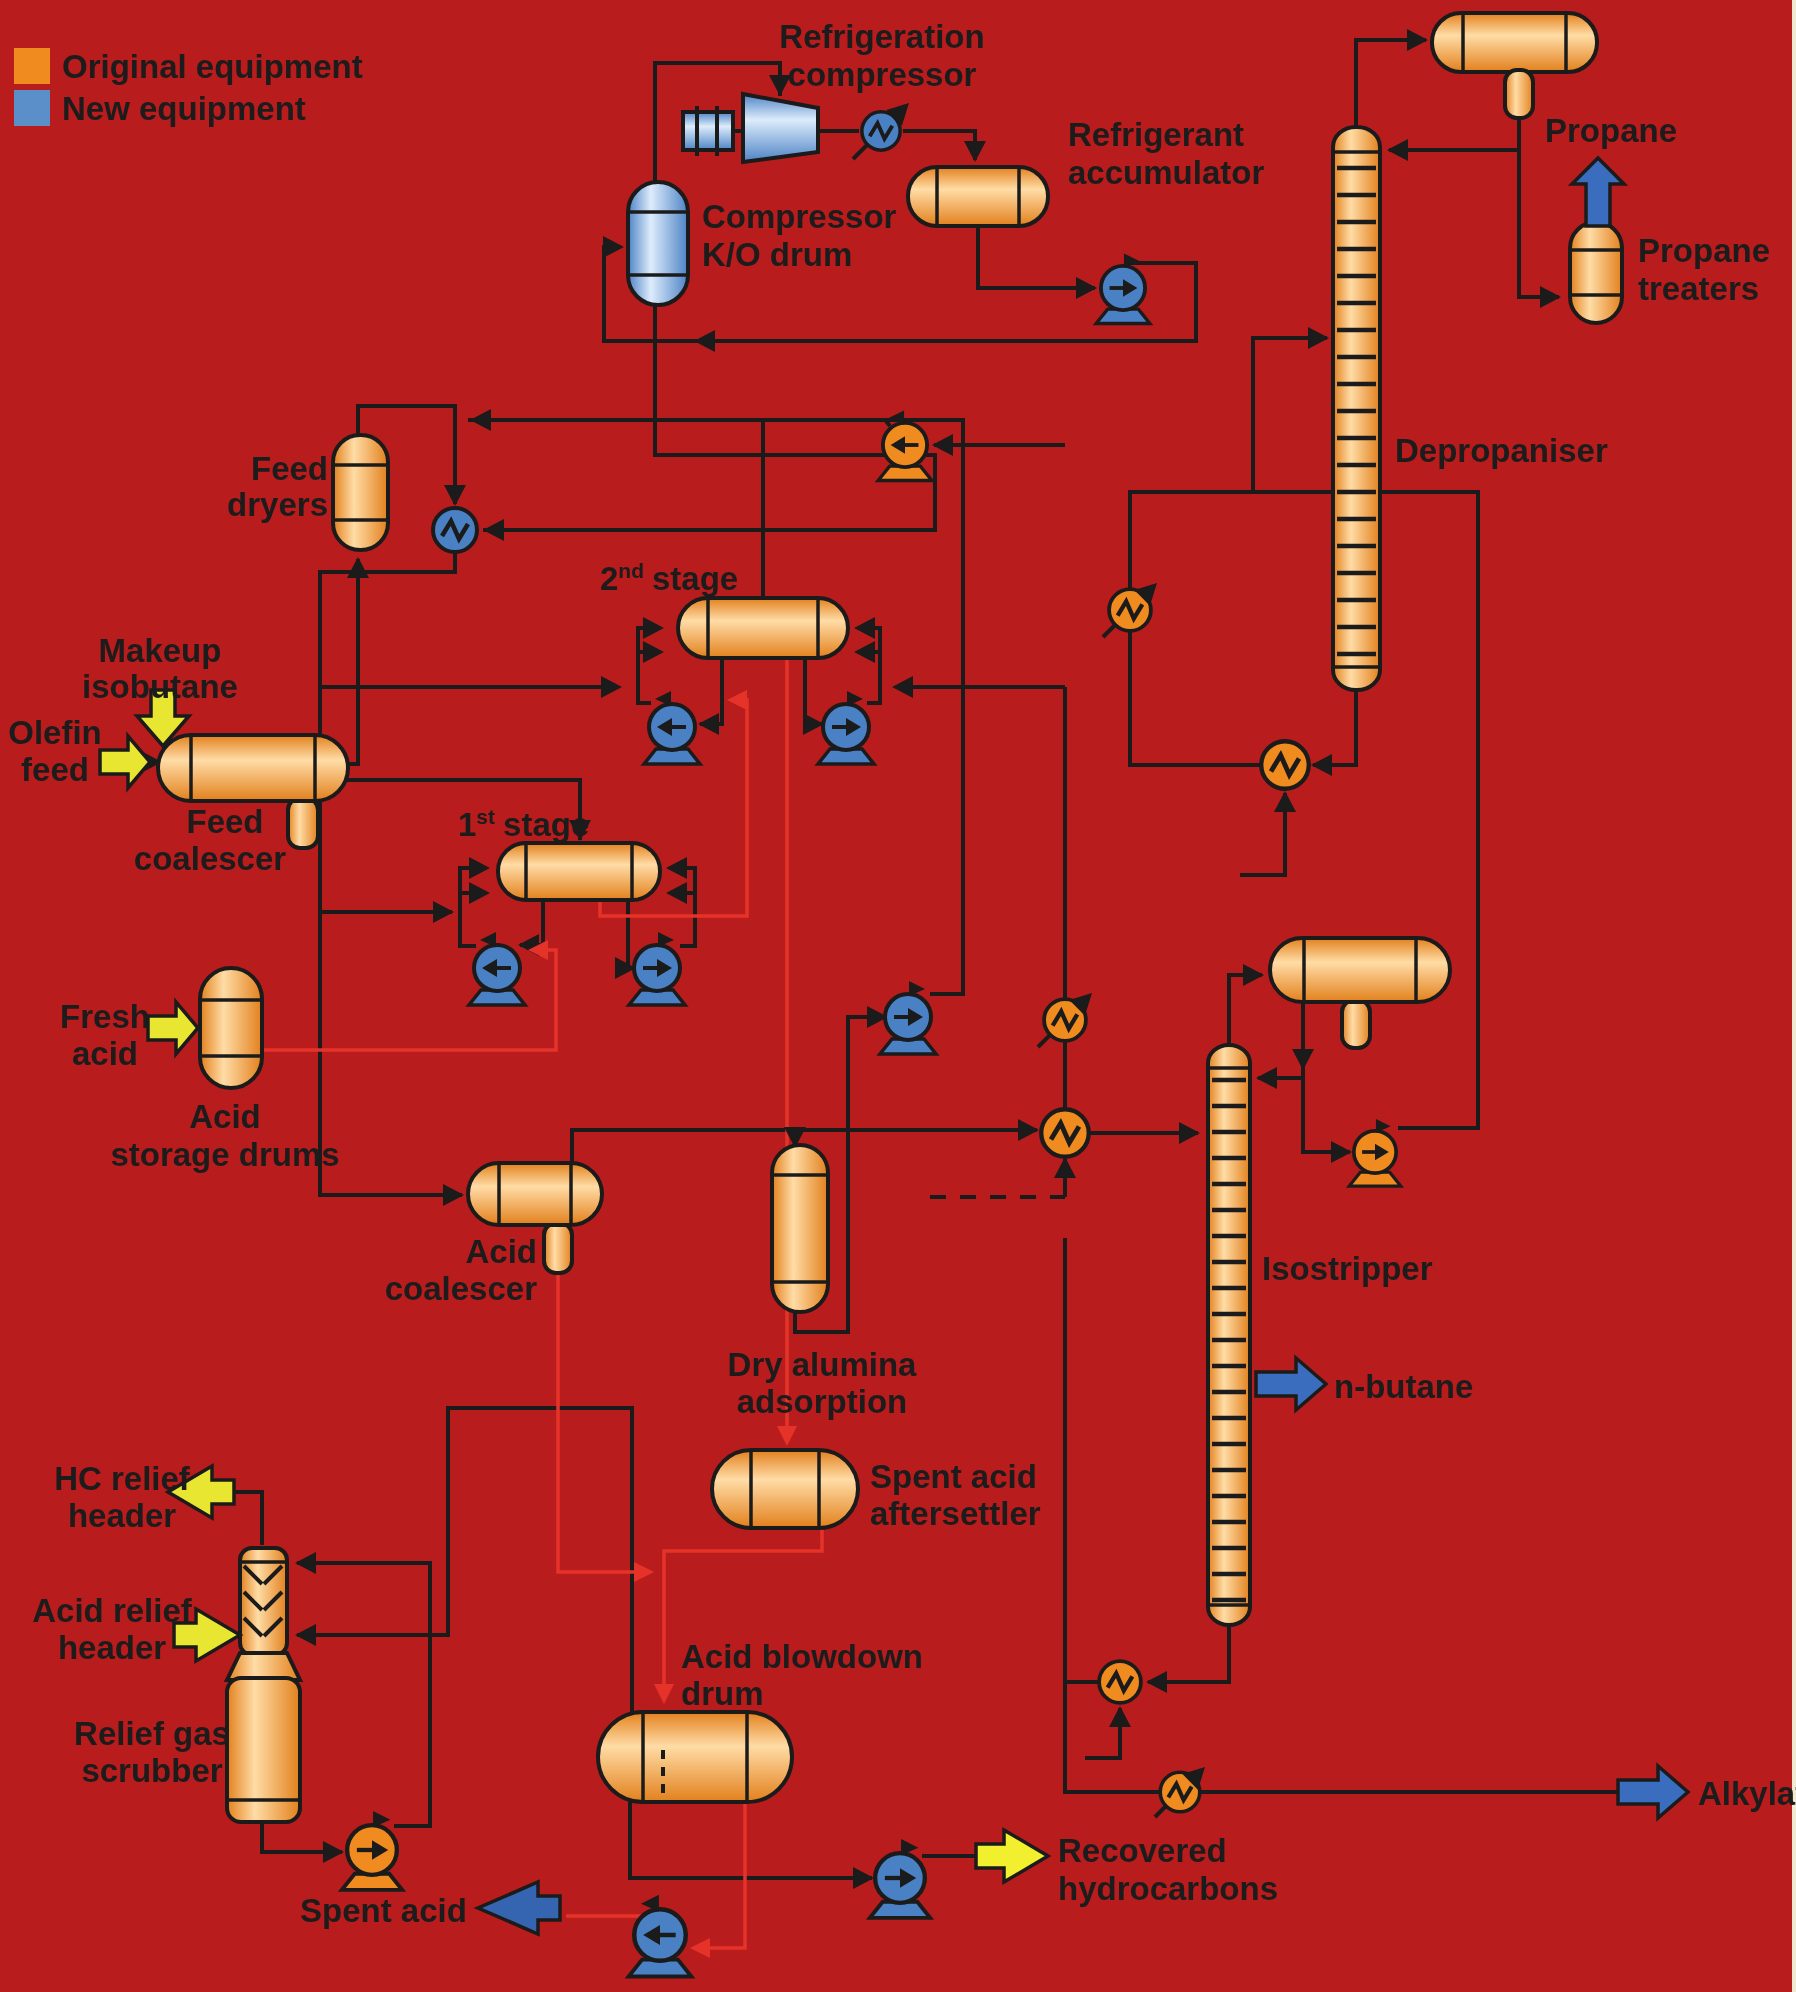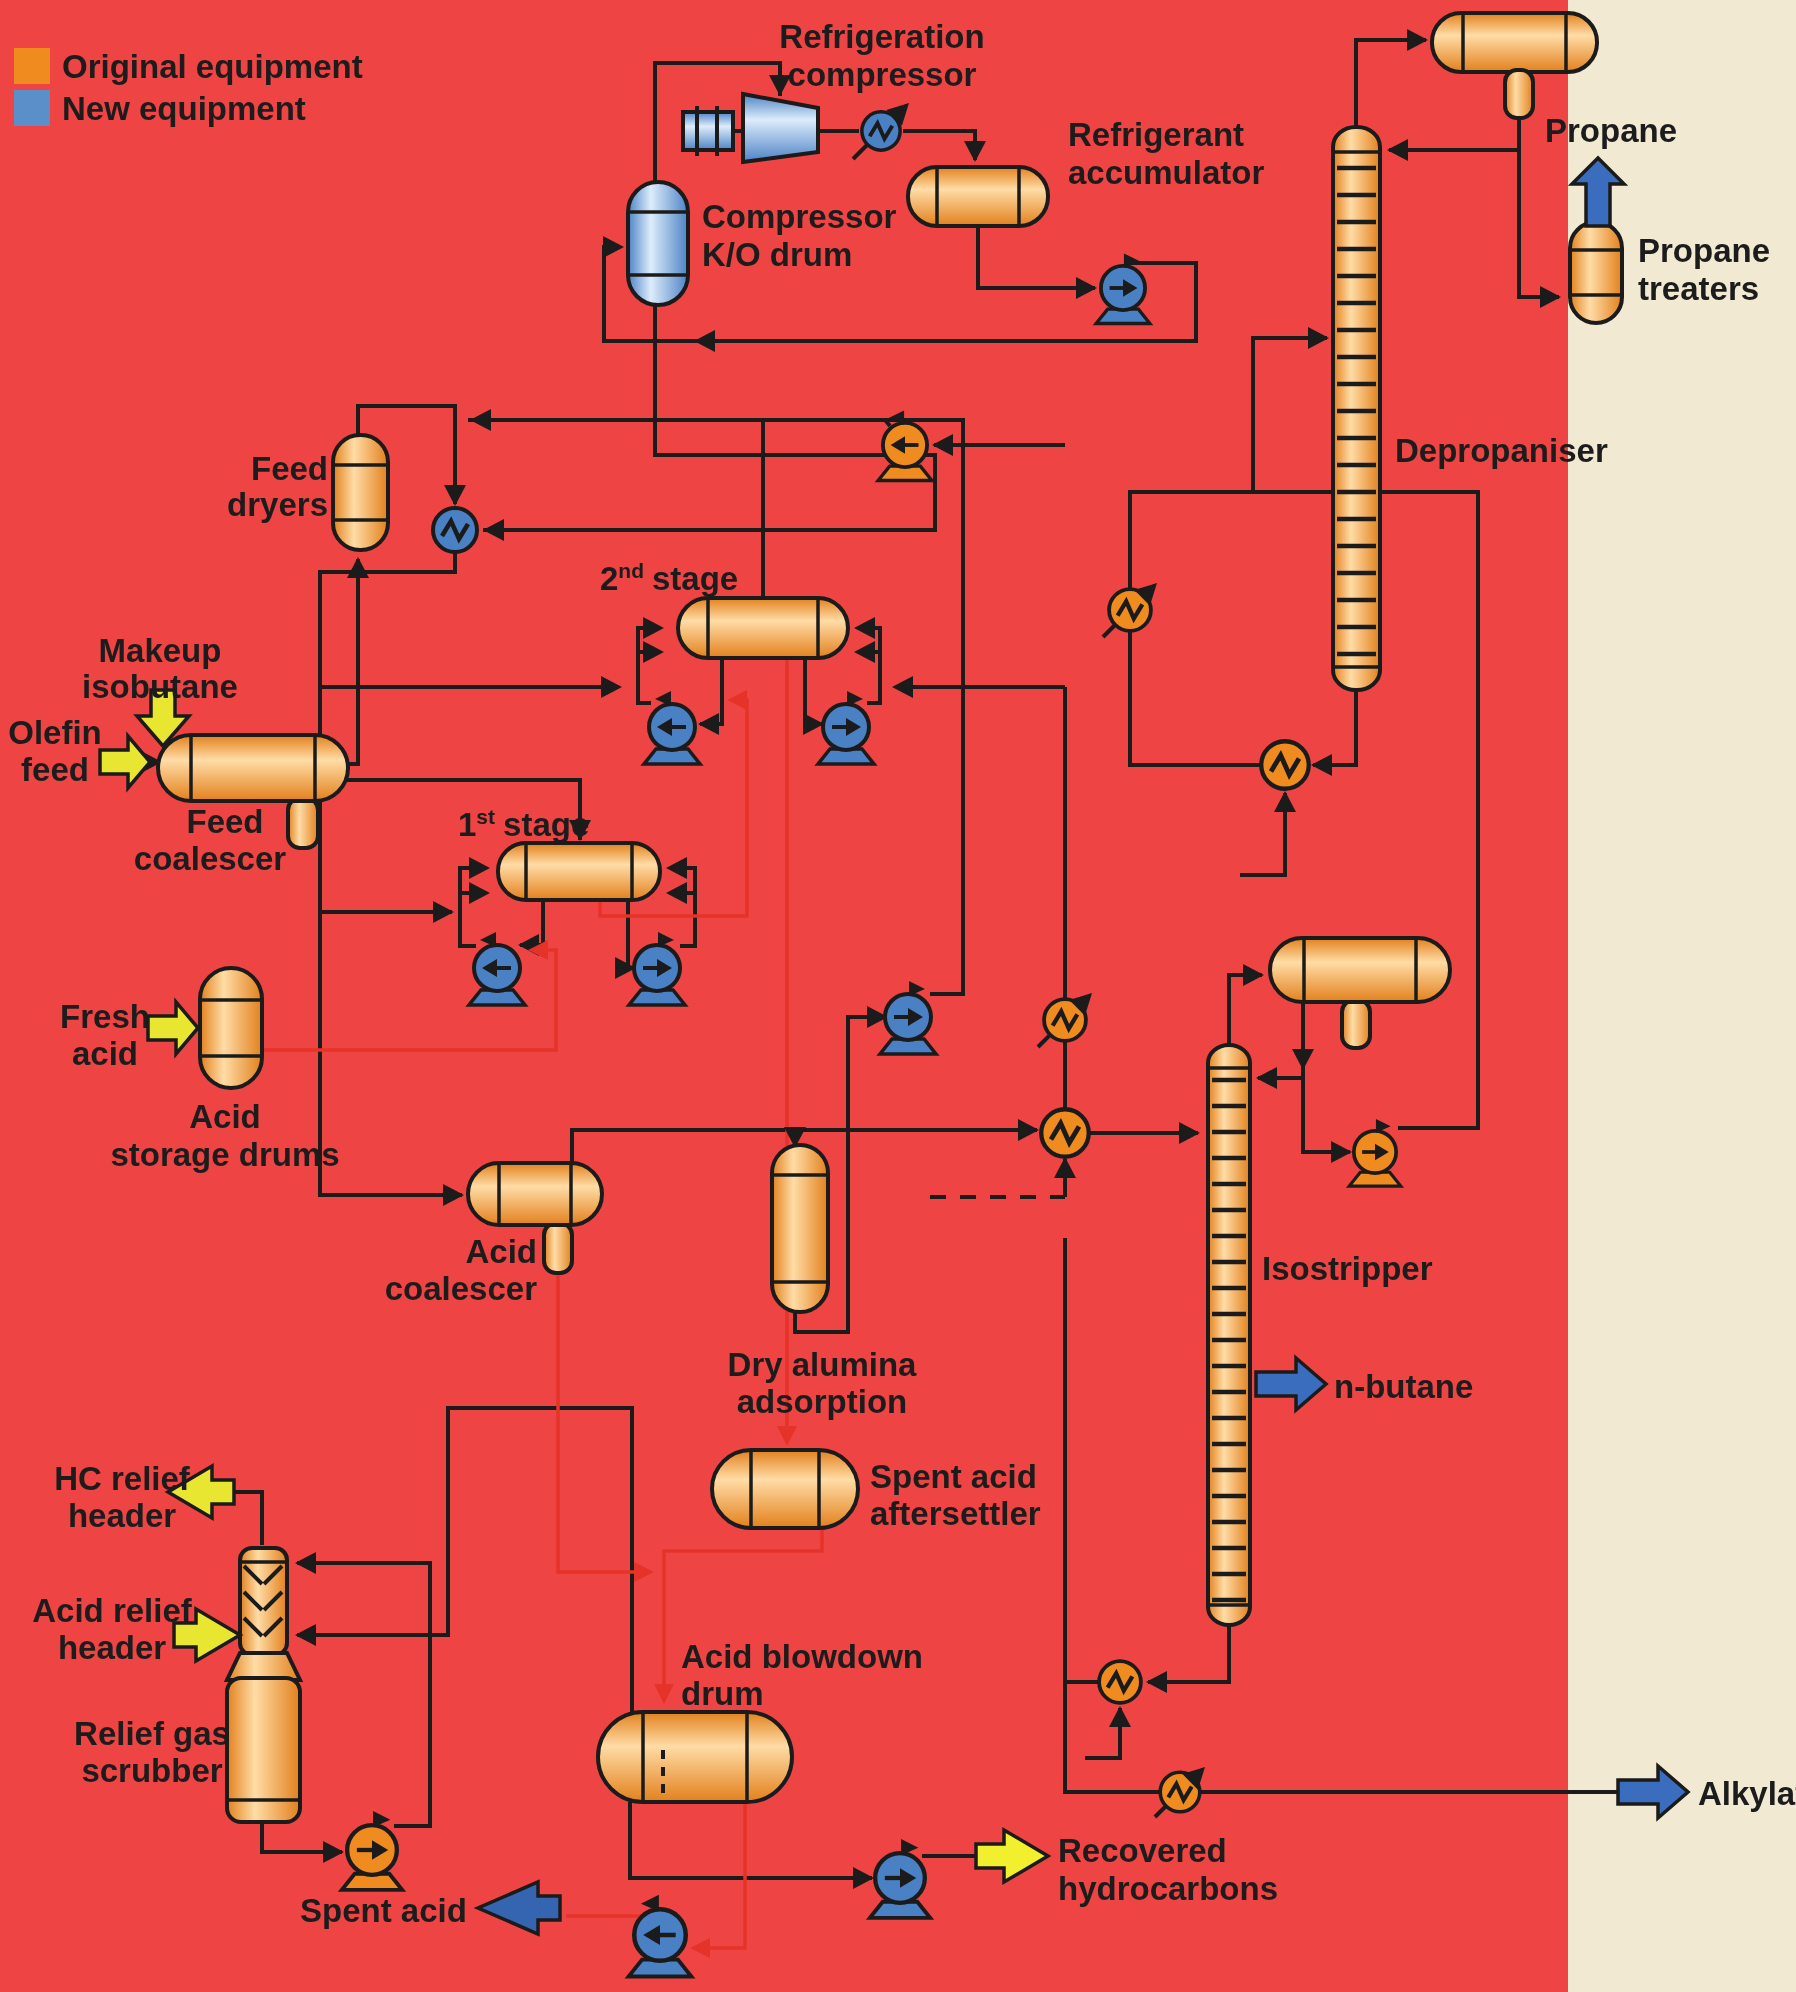--- a/index.html
+++ b/index.html
@@ -1,16 +1,16 @@
 <!DOCTYPE html>
 <html><head>
 <meta charset="utf-8">
 <style>
   html,body{margin:0;padding:0;background:#f1e9d2;}
-  .page{position:relative;width:1568px;height:1992px;background:#ef4444;
+  .page{position:relative;width:1792px;height:1992px;background:#b91c1c;
         font-family:"Liberation Sans",sans-serif;}
   svg{display:block;}
   text{font-family:"Liberation Sans",sans-serif;font-weight:bold;fill:#1c1c1c;
        font-size:33px;}
   .sup{font-size:21px;}
   .pline{fill:none;stroke:#1b1b1b;stroke-width:4;}
   .rline{fill:none;stroke:#e63329;stroke-width:3.5;}
   .seam{stroke:#1b1b1b;stroke-width:3.5;}
   .tray{stroke:#1b1b1b;stroke-width:4.5;}
   .vx{stroke:#1b1b1b;stroke-width:4;}

